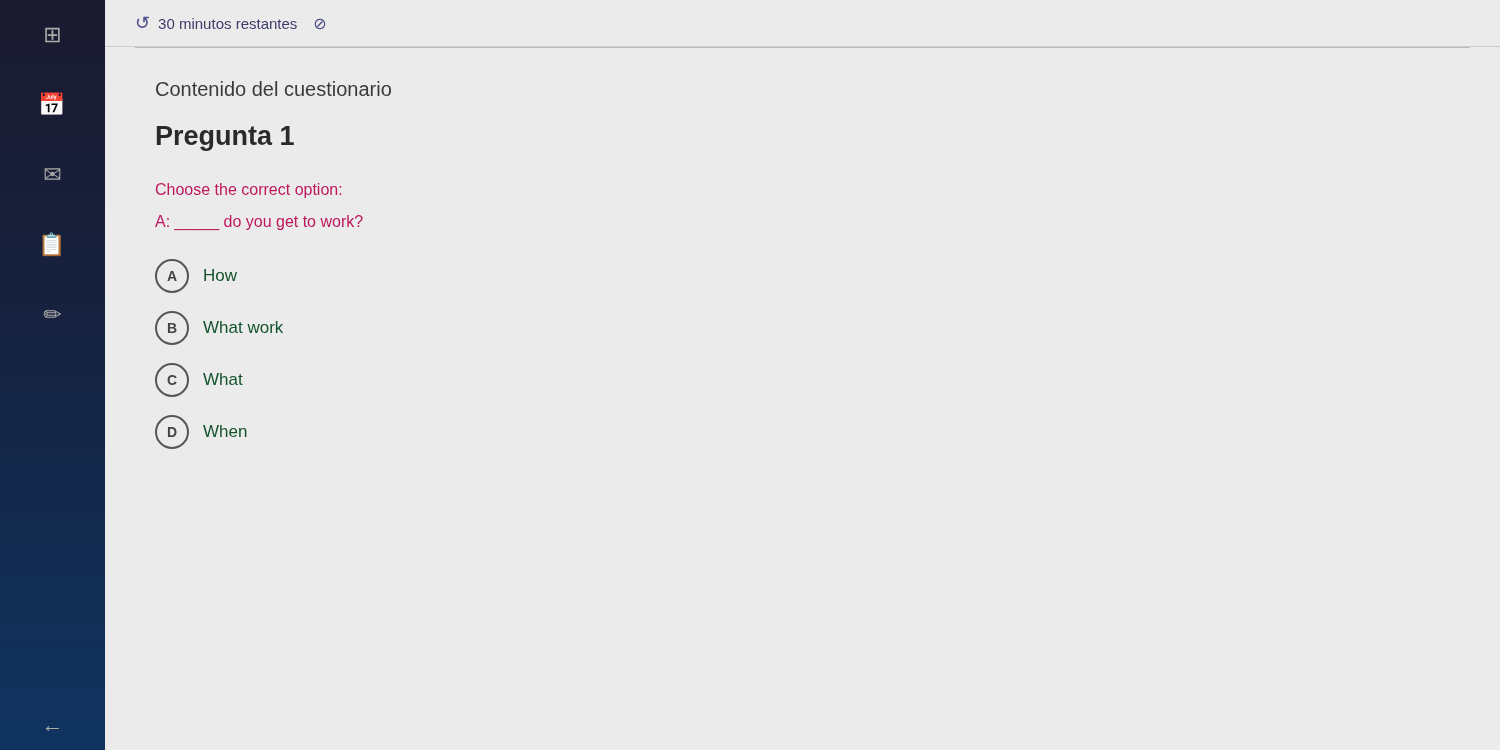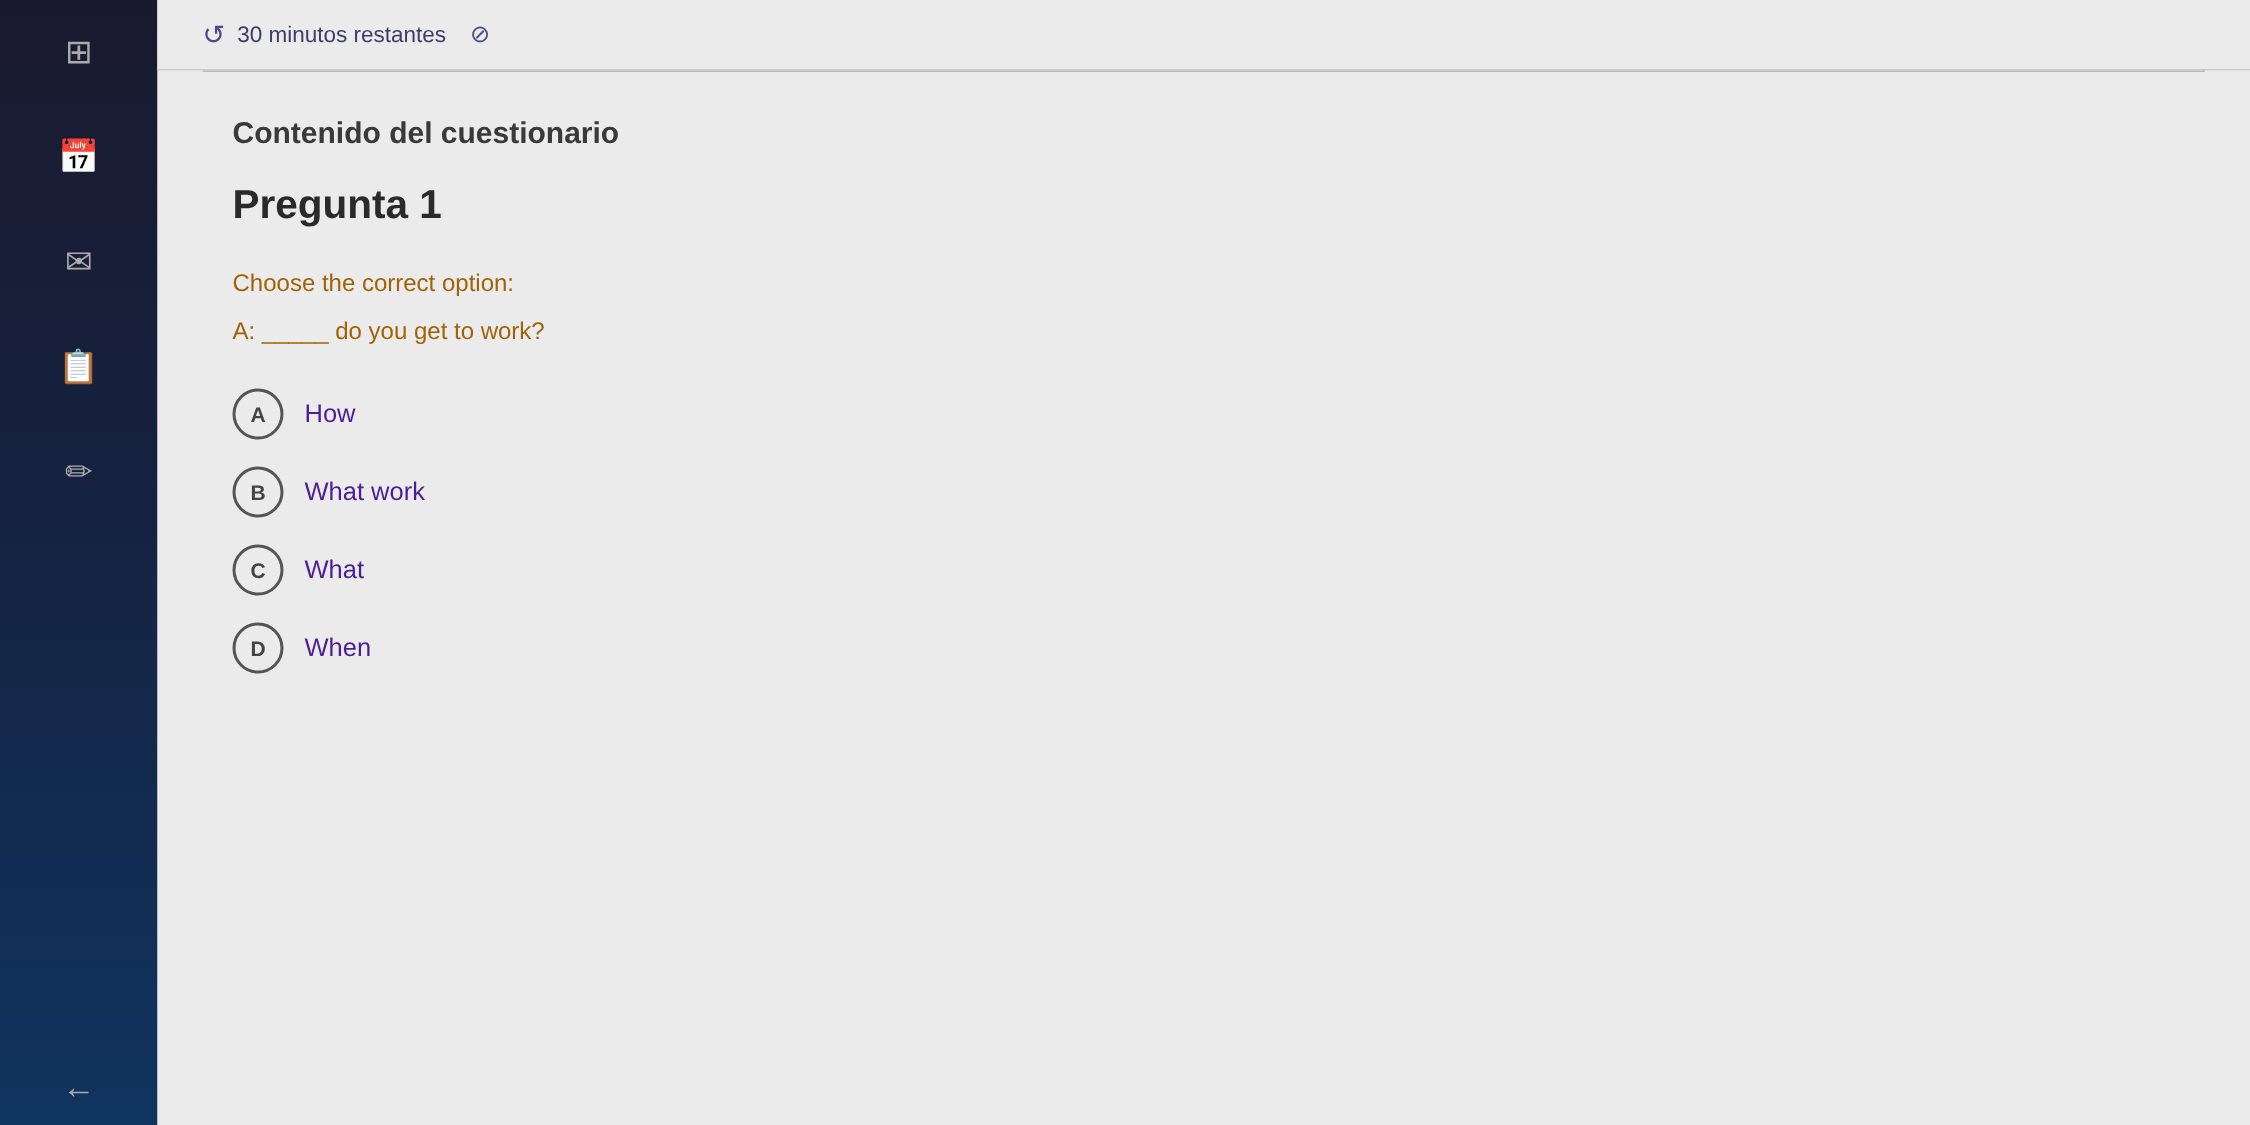--- a/index.html
+++ b/index.html
@@ -84,34 +84,34 @@
     }
 
     .quiz-content {
       padding: 30px 50px;
       flex: 1;
     }
 
     .section-title {
       font-size: 20px;
       color: #3a3a3a;
-      font-weight: bold;
+      font-weight: normal;
       margin-bottom: 20px;
     }
 
     .question-title {
       font-size: 27px;
       font-weight: bold;
       color: #2a2a2a;
       margin-bottom: 25px;
     }
 
     .question-text {
       font-size: 16px;
-      color: #a16207;
+      color: #be185d;
       margin-bottom: 6px;
       line-height: 1.6;
     }
 
     .options-container {
       margin-top: 25px;
       display: flex;
       flex-direction: column;
       gap: 18px;
     }
@@ -133,21 +133,21 @@
       justify-content: center;
       font-size: 14px;
       font-weight: bold;
       color: #444;
       flex-shrink: 0;
       background: transparent;
     }
 
     .option-label {
       font-size: 17px;
-      color: #4c1d95;
+      color: #14532d;
     }
 
     .sidebar-bottom {
       margin-top: auto;
     }
   </style>
 </head>
 <body>
 
 <div class="sidebar">

